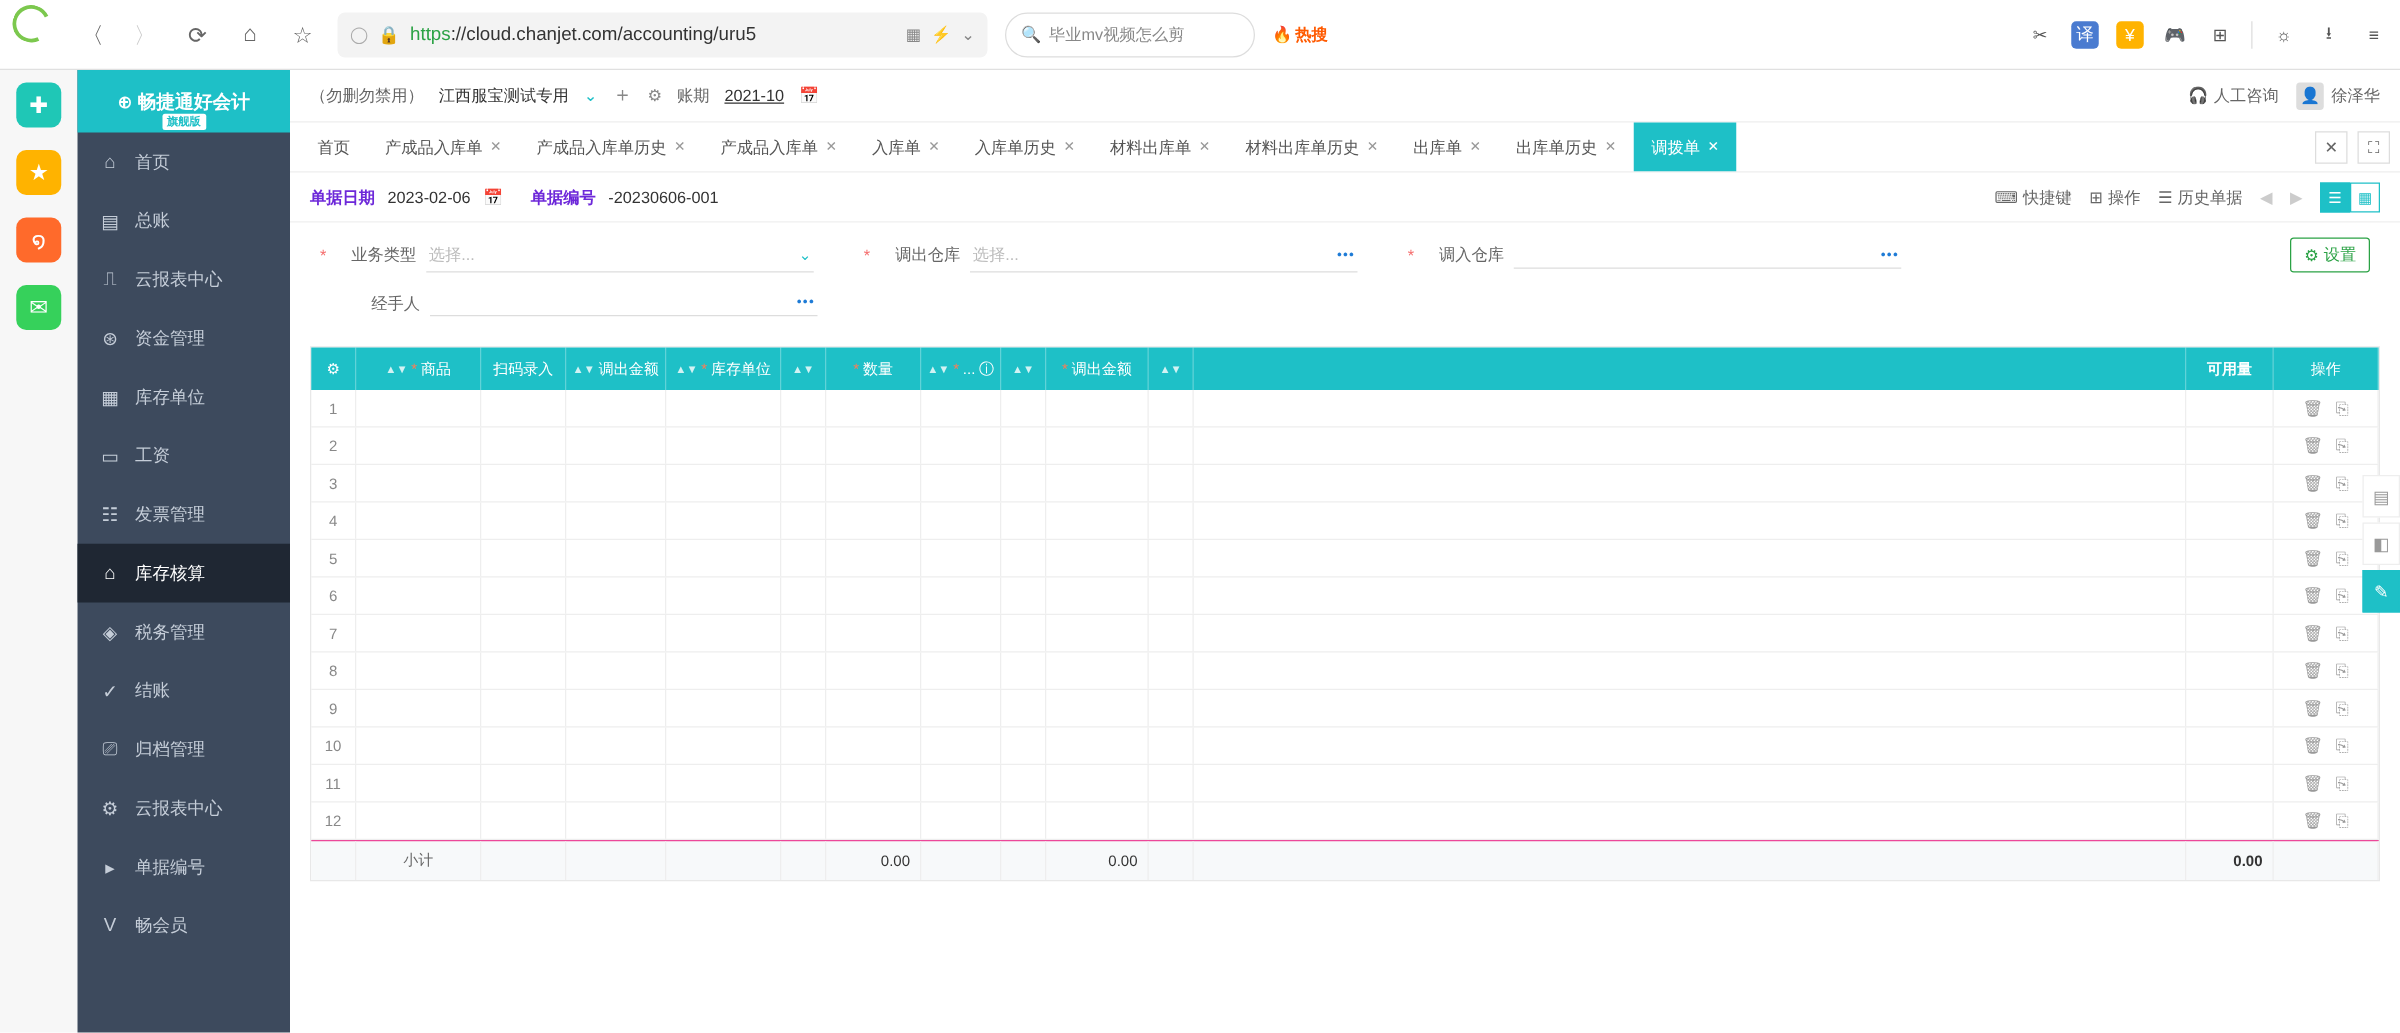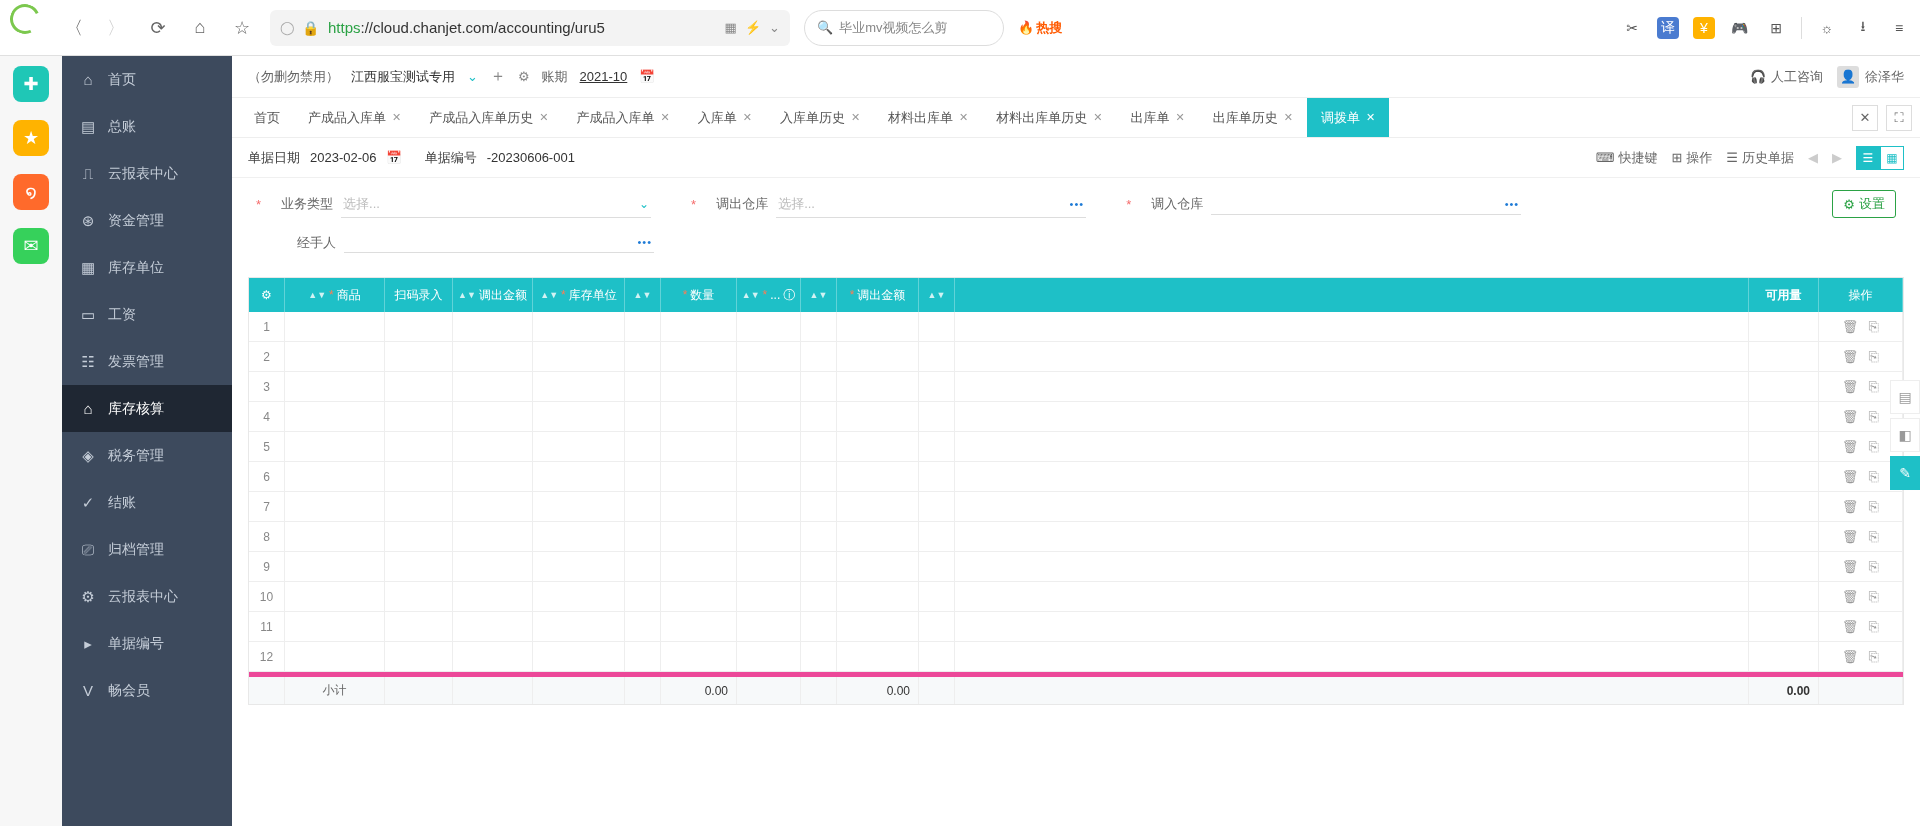--- a/index.html
+++ b/index.html
@@ -39,21 +39,21 @@
 .tabs { height: 40px; display: flex; align-items: stretch; border-bottom: 1px solid #eee; padding-left: 8px; position: relative; }
 .tab { padding: 0 14px; display: flex; align-items: center; gap: 6px; color: #555; cursor: pointer; font-size: 13px; white-space: nowrap; }
 .tab .cx { font-size: 11px; color: #999; }
 .tab.active { background: #1ec0c7; color: #fff; }
 .tab.active .cx { color: #fff; }
 .tabs-right { margin-left: auto; display: flex; align-items: center; gap: 8px; padding-right: 8px; }
 .tabs-right .sq { width: 26px; height: 26px; border: 1px solid #ddd; display: flex; align-items: center; justify-content: center; color: #666; cursor: pointer; }
 
 
 .doc-header { height: 40px; display: flex; align-items: center; padding: 0 16px; gap: 10px; color: #666; border-bottom: 1px solid #f0f0f0; }
-.doc-header .lbl { color: #404040; }
+.doc-header .lbl { color: #6d28d9; font-weight: bold; }
 .doc-header .val { color: #333; }
 .doc-header .cal { color: #1ec0c7; }
 .doc-header .right { margin-left: auto; display: flex; gap: 14px; align-items: center; }
 .doc-header .right .lk { display: flex; align-items: center; gap: 4px; color: #666; cursor: pointer; }
 .view-toggle { display: flex; }
 .view-toggle .vt { width: 24px; height: 24px; border: 1px solid #1ec0c7; display: flex; align-items: center; justify-content: center; font-size: 12px; }
 .view-toggle .vt.on { background: #1ec0c7; color: #fff; }
 .view-toggle .vt.off { color: #1ec0c7; }
 
 
@@ -73,21 +73,21 @@
 .thead { display: flex; background: #1ec0c7; color: #fff; height: 34px; font-size: 12px; }
 .th { display: flex; align-items: center; justify-content: center; border-right: 1px solid rgba(255,255,255,0.3); padding: 0 4px; gap: 3px; }
 .th .sort { font-size: 9px; opacity: 0.8; display: flex; flex-direction: column; line-height: 5px; }
 .th .star { color: #ff7b54; }
 .tbody .tr { display: flex; height: 30px; border-bottom: 1px solid #eee; }
 .td { border-right: 1px solid #eee; display: flex; align-items: center; justify-content: center; font-size: 12px; color: #666; }
 .td.num { justify-content: flex-end; padding-right: 8px; color: #333; }
 .td.idx { color: #888; }
 .ops { gap: 10px; }
 .ops .oi { color: #999; cursor: pointer; font-size: 13px; }
-.tfoot { display: flex; height: 32px; background: #f7f9fa; border-top: 5px solid #ec4899; }
+.tfoot { display: flex; height: 32px; background: #f7f9fa; border-top: 1px solid #ec4899; }
 
 
 .c-gear { width: 36px; }
 .c-prod { width: 100px; }
 .c-scan { width: 68px; }
 .c-spec { width: 80px; }
 .c-unit { width: 92px; }
 .c-blank1 { width: 36px; }
 .c-qty { width: 76px; }
 .c-star { width: 64px; }
@@ -147,20 +147,24 @@
 </div>
 
 <div class="launcher">
   <div class="app" style="background:#1fc7b6;">✚</div>
   <div class="app" style="background:#ffb300;">★</div>
   <div class="app" style="background:#ff6a2b;">໑</div>
   <div class="app" style="background:#36d15b;">✉</div>
 </div>
 
 <div class="sidebar">
+  <div class="sidebar-logo">
+    <span>⊕ <span>畅捷通好会计</span></span>
+    <span class="sub">旗舰版</span>
+  </div>
   <div id="side-items">
       <div class="side-item">
         <span class="mi">⌂</span>
         <span>首页</span>
       </div>
       <div class="side-item">
         <span class="mi">▤</span>
         <span>总账</span>
       </div>
       <div class="side-item">

